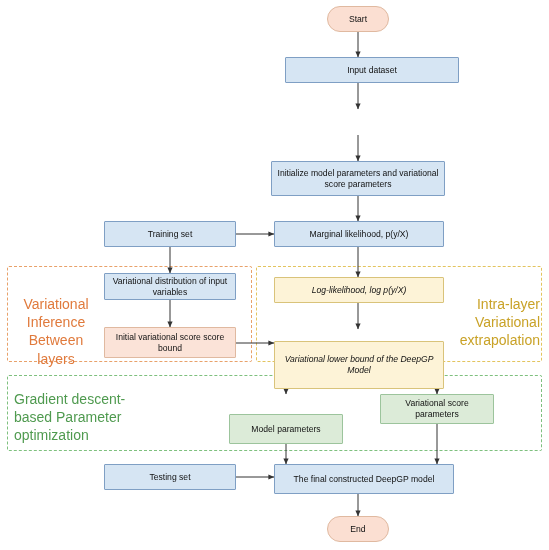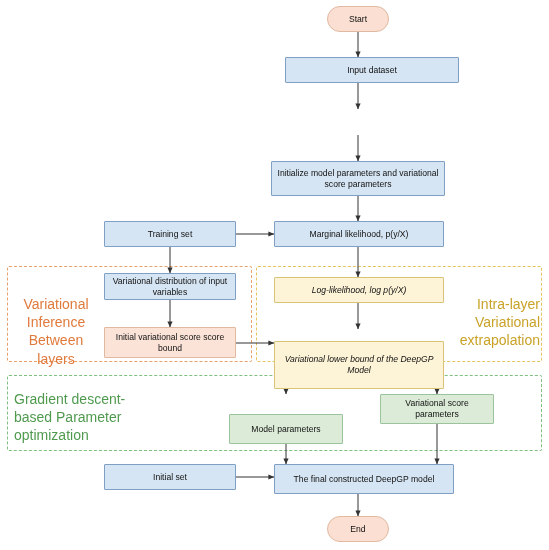--- a/index.html
+++ b/index.html
@@ -172,21 +172,21 @@
 
   <div class="node box-green" style="left:229px; top:394px; width:114px; height:30px;margin-top:20px;">
     <span>Model parameters</span>
   </div>
 
   <div class="node box-green" style="left:380px; top:394px; width:114px; height:30px;">
     <span>Variational score parameters</span>
   </div>
 
   <div class="node box" style="left:104px; top:464px; width:132px; height:26px;">
-    <span>Initial set</span>
+    <span>Testing set</span>
   </div>
 
   <div class="node box" style="left:274px; top:464px; width:180px; height:30px;">
     <span>The final constructed DeepGP model</span>
   </div>
 
   <div class="node terminal" style="left:327px; top:516px; width:62px; height:26px;">
     <span>End</span>
   </div>
 

